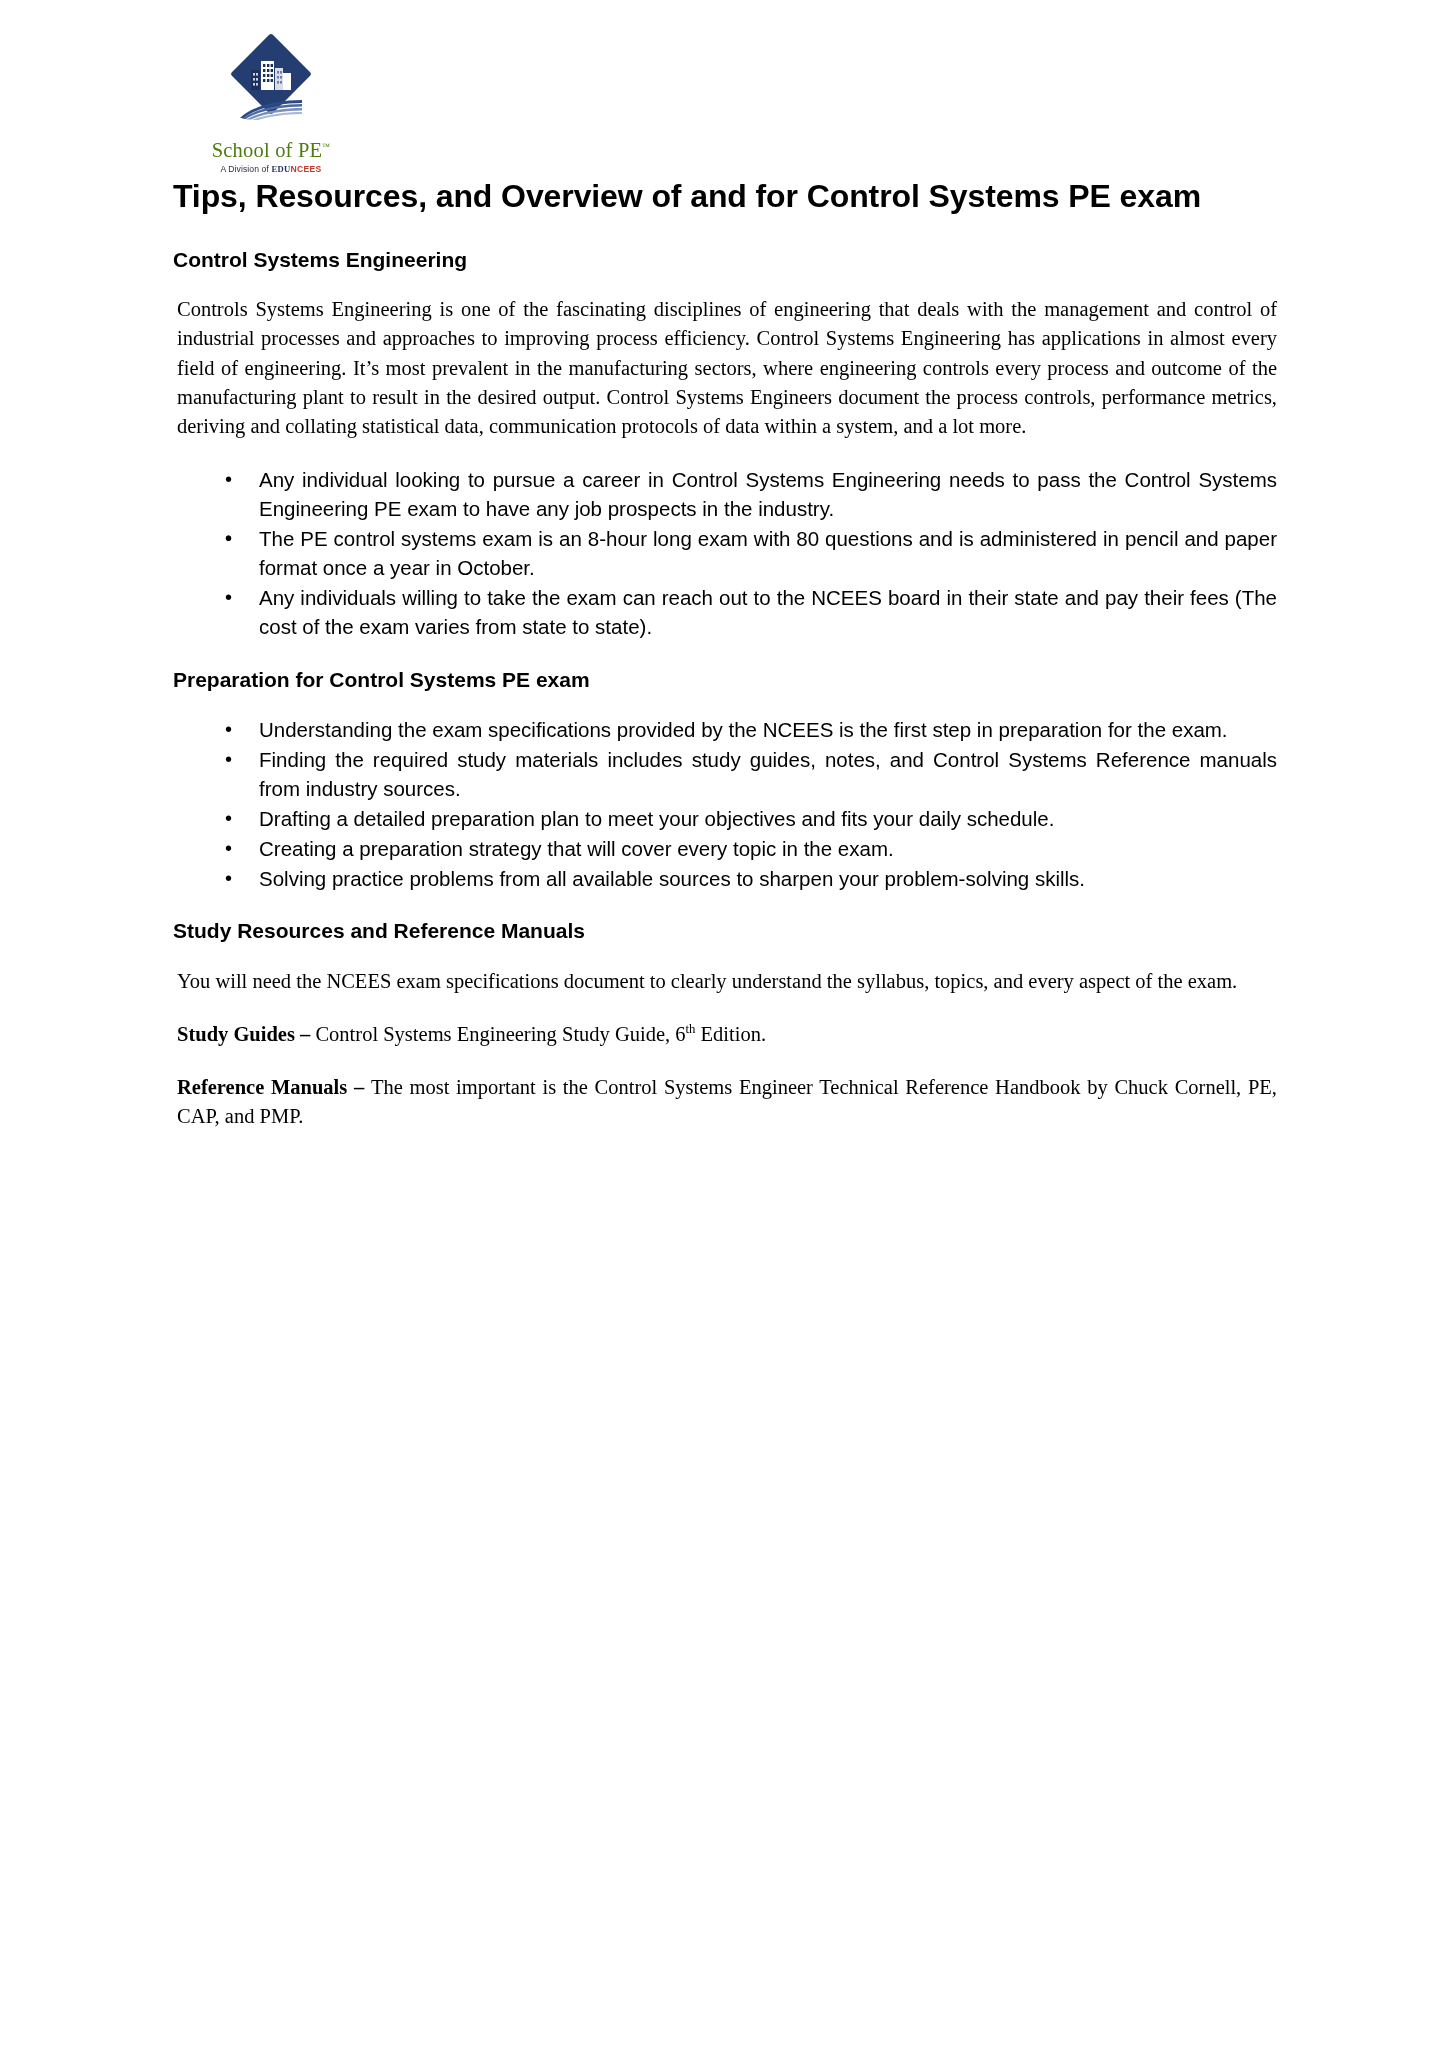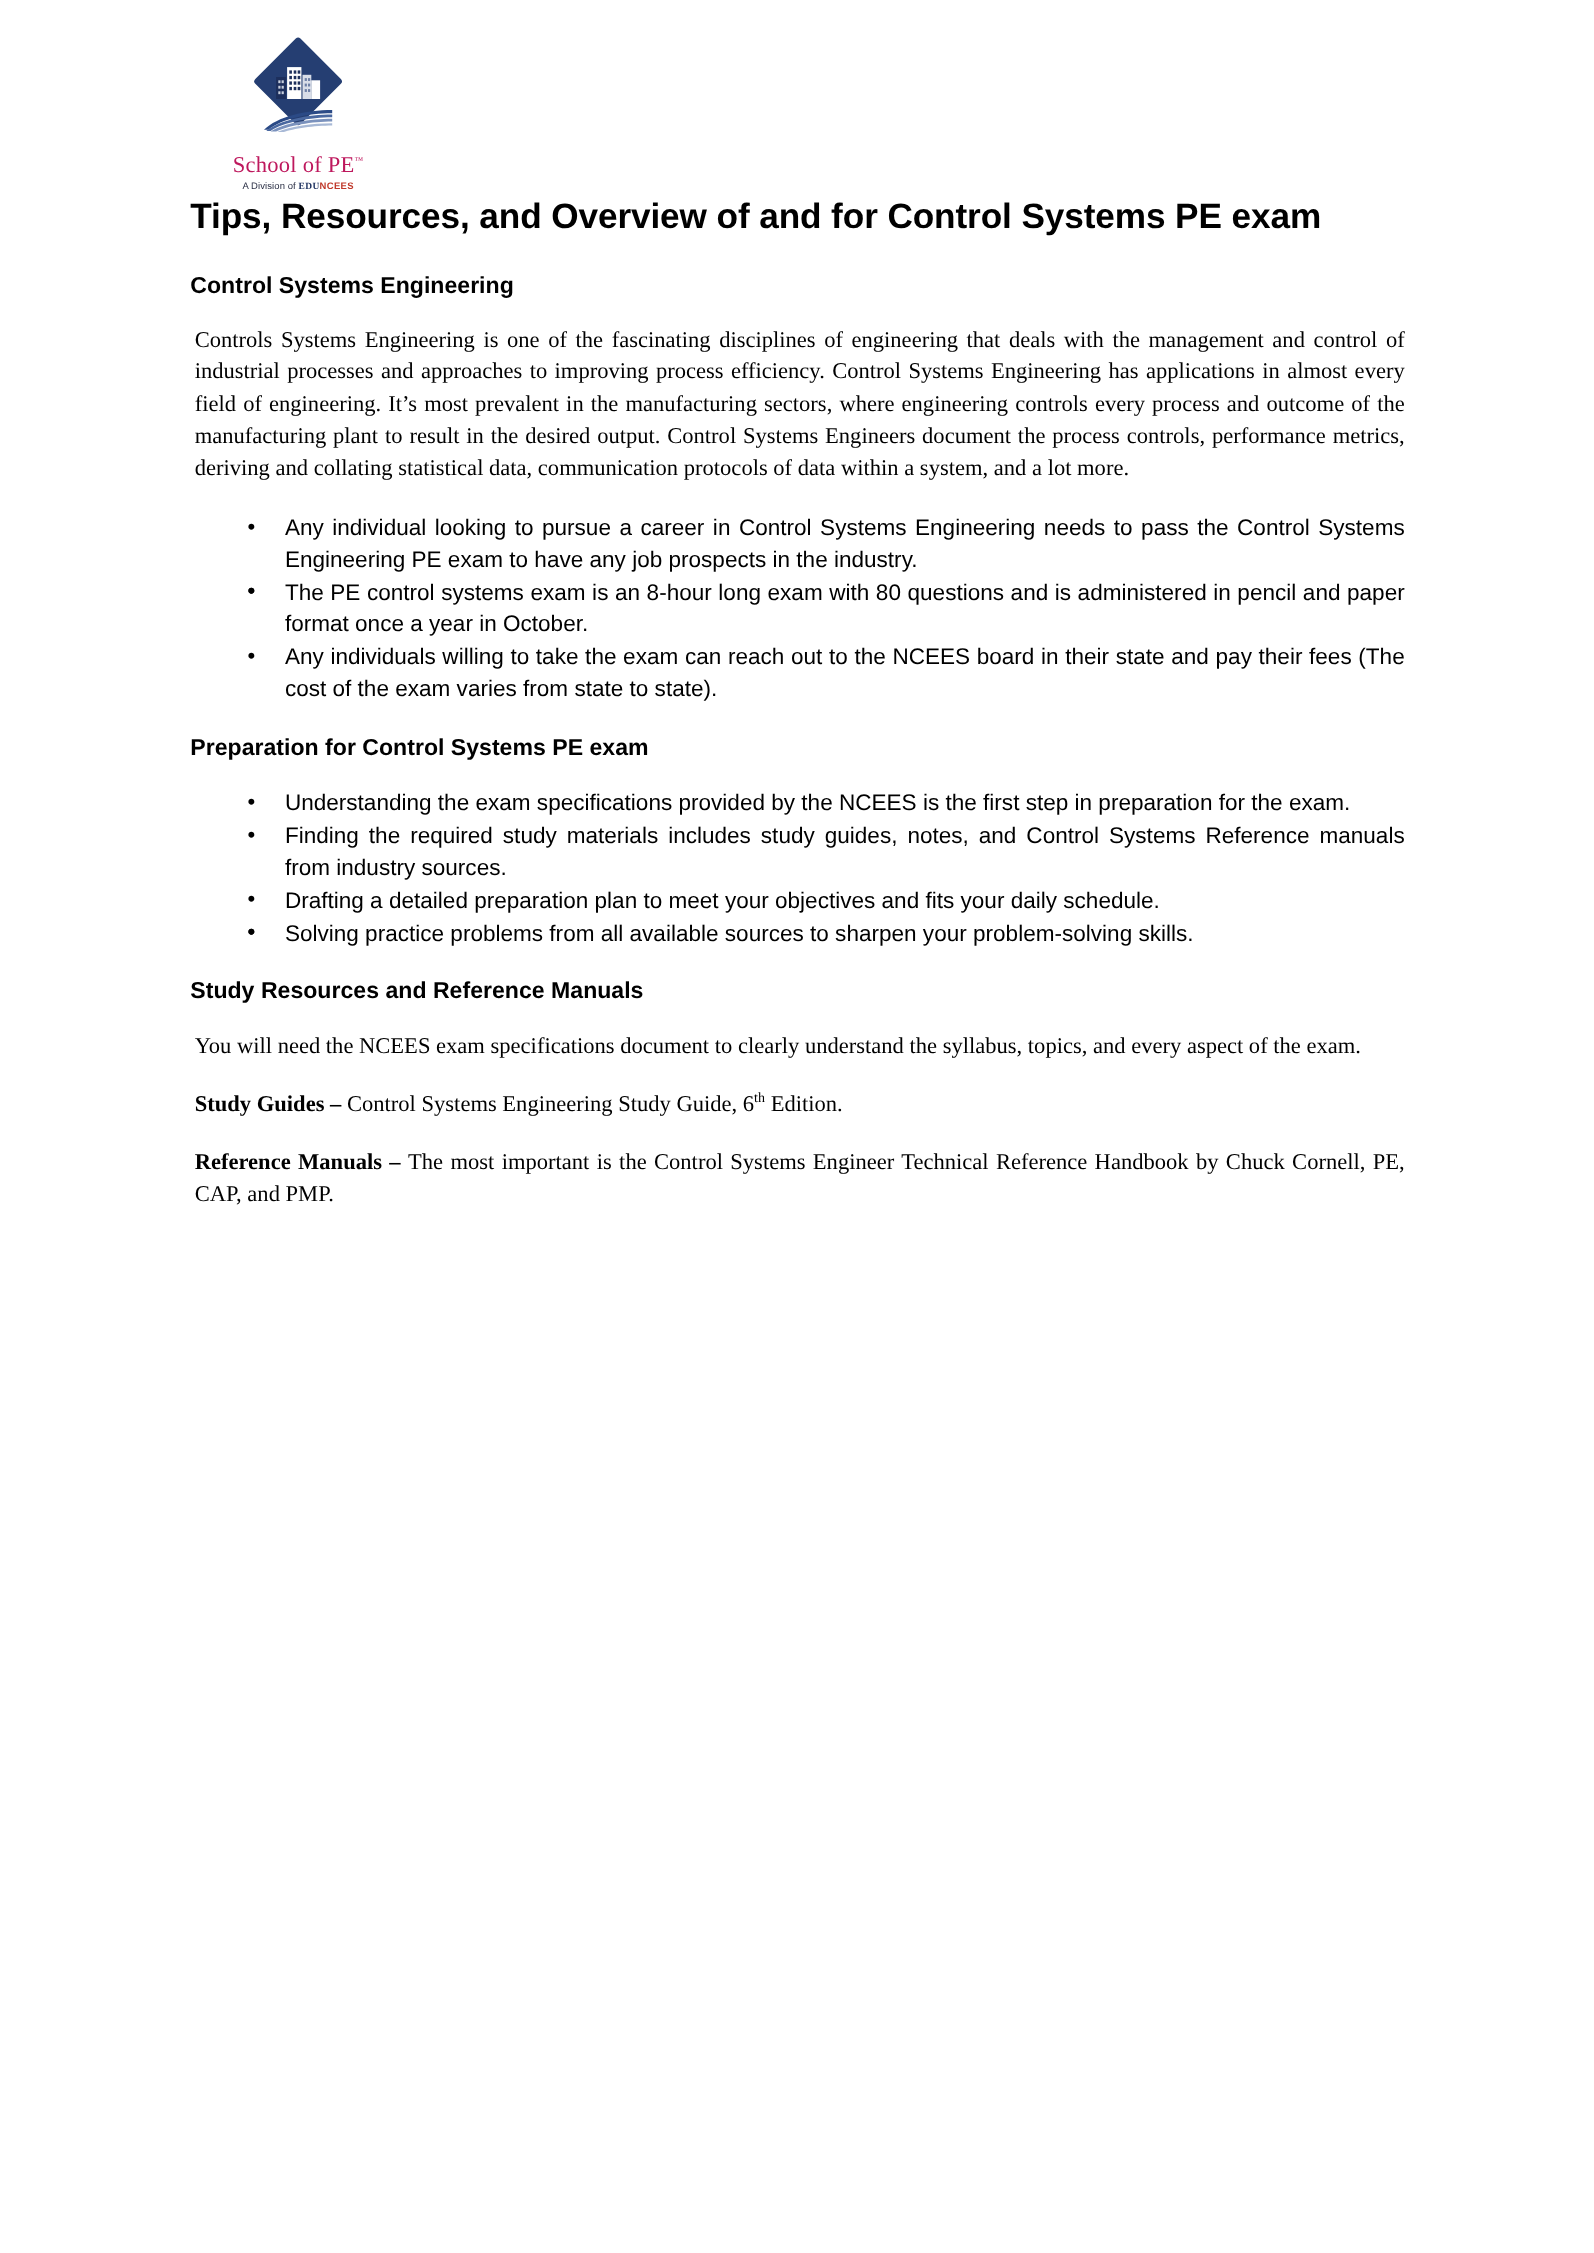--- a/index.html
+++ b/index.html
@@ -61,21 +61,21 @@
     position: absolute;
     left: 50%;
     bottom: 2px;
     margin-left: -33px;
     width: 66px;
     height: 22px;
   }
   .logo-name {
     font-family: "Liberation Serif", serif;
     font-size: 20.5px;
-    color: #be185d;
+    color: #4d7c0f;
     letter-spacing: 0.2px;
     white-space: nowrap;
     line-height: 1.1;
     margin-top: 17px;
   }
   .logo-name .tm {
     font-size: 8px;
     vertical-align: super;
   }
   .logo-tag {
@@ -214,21 +214,21 @@
       <li><span class="bullet-dot">•</span></li>
       <li><span class="bullet-dot">•</span><span>The PE control systems exam is an 8-hour long exam with 80 questions and is administered in pencil and paper format once a year in October.</span></li>
       <li><span class="bullet-dot">•</span><span>Any individuals willing to take the exam can reach out to the NCEES board in their state and pay their fees (The cost of the exam varies from state to state).</span></li>
     </ul>
 
     <h2 class="sec-heading">Preparation for Control Systems PE exam</h2>
     <ul class="bullets">
       <li><span class="bullet-dot">•</span><span>Understanding the exam specifications provided by the NCEES is the first step in preparation for the exam.</span></li>
       <li><span class="bullet-dot">•</span><span>Finding the required study materials includes study guides, notes, and Control Systems Reference manuals from industry sources.</span></li>
       <li><span class="bullet-dot">•</span><span>Drafting a detailed preparation plan to meet your objectives and fits your daily schedule.</span></li>
-      <li class="no-justify"><span class="bullet-dot">•</span></li>
+      <li class="no-justify"><span class="bullet-dot">•</span><span>Creating a preparation strategy that will cover every topic in the exam.</span></li>
       <li><span class="bullet-dot">•</span><span>Solving practice problems from all available sources to sharpen your problem-solving skills.</span></li>
     </ul>
 
     <h2 class="sec-heading">Study Resources and Reference Manuals</h2>
     <p class="body-text">You will need the NCEES exam specifications document to clearly understand the syllabus, topics, and every aspect of the exam.</p>
 
     <p class="body-text last-left"><b>Study Guides – </b><span>Control Systems Engineering Study Guide, 6</span><sup>th</sup><span> Edition.</span></p>
 
     <p class="body-text"><b>Reference Manuals – </b><span>The most important is the Control Systems Engineer Technical Reference Handbook by Chuck Cornell, PE, CAP, and PMP.</span></p>
 

